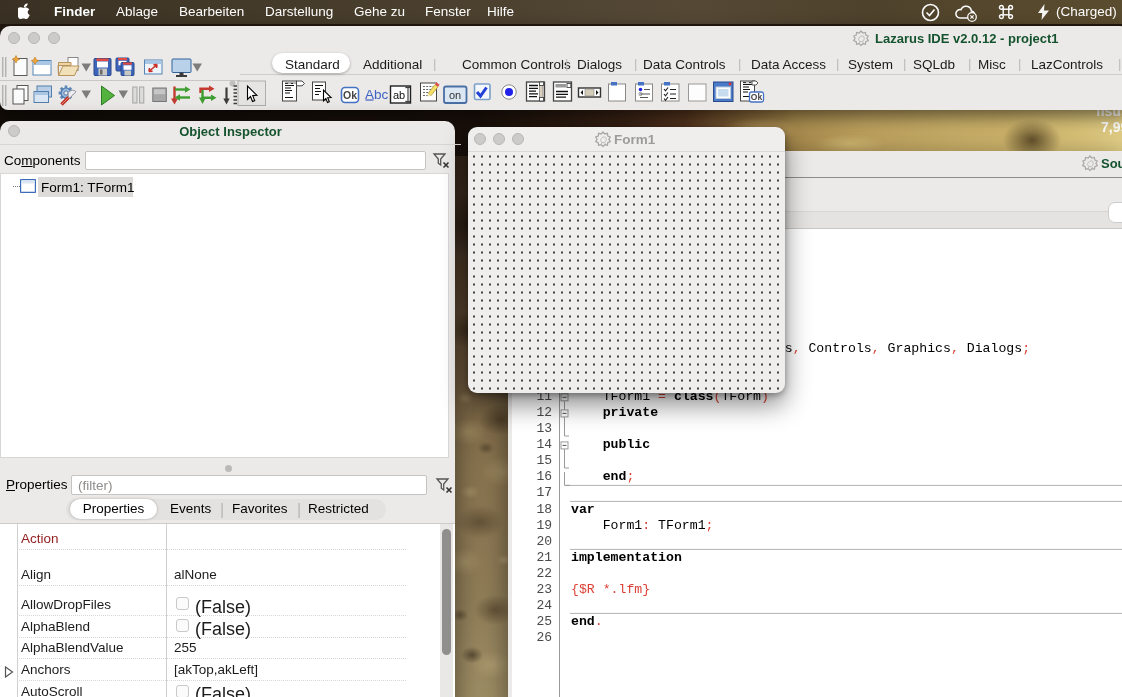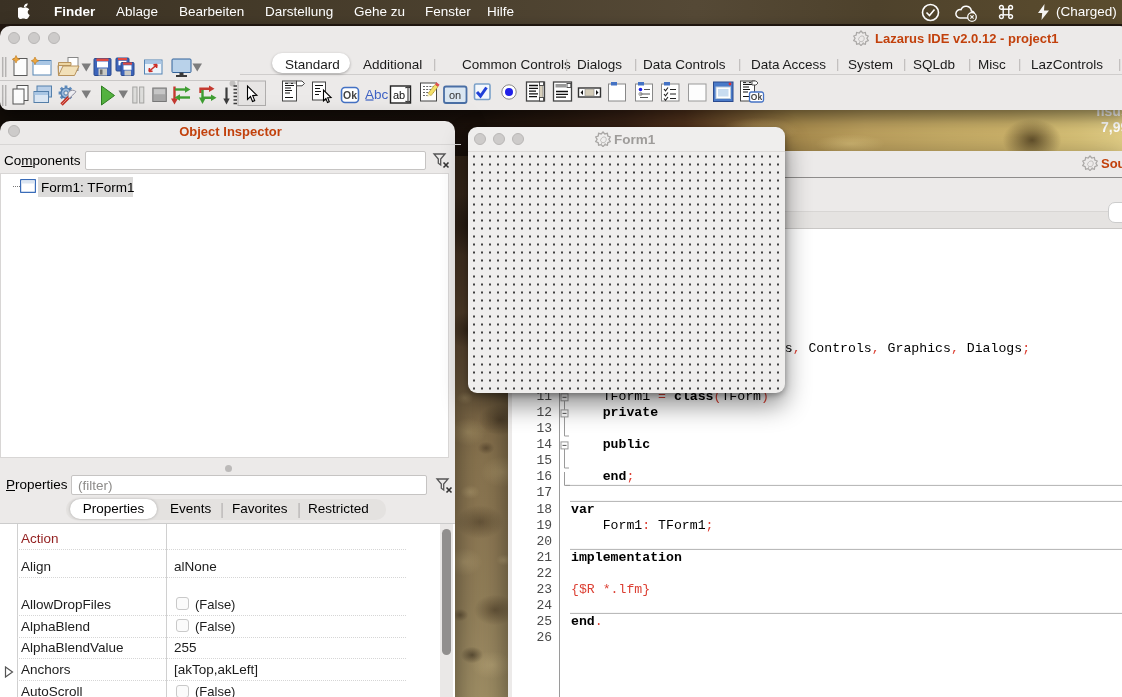--- a/index.html
+++ b/index.html
@@ -42,21 +42,21 @@
 
   
   #menubar { position:absolute; left:0; top:0; width:1122px; height:24px;
     background: linear-gradient(90deg,#3a3124 0%, #433928 20%, #4d4230 45%, #554936 62%, #4e422c 78%, #57492d 92%, #5a4c2e 100%);
     color:#fff; font-size:13.5px; }
   .mitem { position:absolute; top:4px; }
 
   
   .win { position:absolute; background:#eceae9; }
   .tl { position:absolute; border-radius:50%; background:#cdcbca; border:1px solid #b9b7b6; width:12px; height:12px; }
-  .wtitle { color:#c2410c; font-weight:bold; font-size:13px; white-space:nowrap; }
+  .wtitle { color:#14532d; font-weight:bold; font-size:13px; white-space:nowrap; }
 
   
   #mainwin { left:0; top:26px; width:1130px; height:84px; border-radius:10px 10px 0 8px;
      box-shadow: 0 6px 18px rgba(0,0,0,0.55); }
 
   
   #oi { left:0; top:121px; width:455px; height:600px; border-radius:10px;
      box-shadow: 0 10px 30px rgba(0,0,0,0.5); }
 
   
@@ -73,21 +73,21 @@
   .kw { font-weight:bold; }
   .red { color:#dc4034; }
   .ptab { position:absolute; top:31px; font-size:13.5px; color:#1a1a1a; white-space:nowrap; }
   .psep { position:absolute; top:30px; font-size:13px; color:#bcbab9; }
   .srcline { position:absolute; left:59px; height:16px; line-height:16px; font-family:"Liberation Mono", monospace; font-size:13.2px; color:#000; white-space:pre; }
   .lnum { position:absolute; left:9px; width:31px; height:16px; line-height:16px; text-align:right; font-family:"Liberation Mono", monospace; font-size:13px; color:#4a4a4a; }
   .prow { position:absolute; left:17px; width:389px; height:22px; border-bottom:1px dotted #d6d6d6; }
   .pname { position:absolute; left:4px; top:3px; font-size:13.5px; color:#1c1c1c; white-space:nowrap; }
   .pval { position:absolute; left:157px; top:3px; font-size:13.5px; color:#1c1c1c; white-space:nowrap; }
   .pchk { position:absolute; left:159px; top:3.5px; width:13px; height:13px; border:1px solid #c9c9c9; border-radius:3px; background:#fbfbfb; }
-  .pfalse { position:absolute; left:178px; top:3px; font-size:13px; color:#1c1c1c; }
+  .pfalse { position:absolute; left:178px; top:3px; font-size:18px; color:#1c1c1c; }
 </style>
 </head>
 <body>
 <div id="screen">
   <div id="wall"></div>
   <div id="wallTop"></div>
   <div class="wtext" style="left:1096px; top:103px; font-size:14px;">fisus</div>
   <div class="wtext" style="left:1101px; top:119px; font-size:14px;">7,99</div>
 
   <div id="menubar">
@@ -381,21 +381,21 @@
     <span class="abs" style="left:232px; top:380px; font-size:13.5px;">Favorites</span>
     <span class="abs" style="left:297px; top:380px; color:#b8b6b5;">|</span>
     <span class="abs" style="left:308px; top:380px; font-size:13.5px;">Restricted</span>
 
     <div class="abs" id="pgrid" style="left:0px; top:402px; width:455px; height:198px; background:#fff; border-top:1px solid #ccc; overflow:hidden;">
       <div class="abs" style="left:17px; top:0; width:1px; height:198px; background:#d0d0d0;"></div>
       <div class="abs" style="left:166px; top:0; width:1px; height:198px; background:#d0d0d0;"></div>
       <div class="prow" style="top:4.4px;">
           <span class="pname" style="color:#942222;">Action</span>
         </div>
-      <div class="prow" style="top:32px;padding-left:16px;">
+      <div class="prow" style="top:40px;padding-left:16px;">
           <span class="pname">Align</span>
           <span class="pval">alNone</span>
         </div>
       <div class="prow" style="top:69.8px;">
           <span class="pname">AllowDropFiles</span>
           <span class="pchk"></span>
           <span class="pfalse">(False)</span>
         </div>
       <div class="prow" style="top:91.6px;">
           <span class="pname">AlphaBlend</span>

